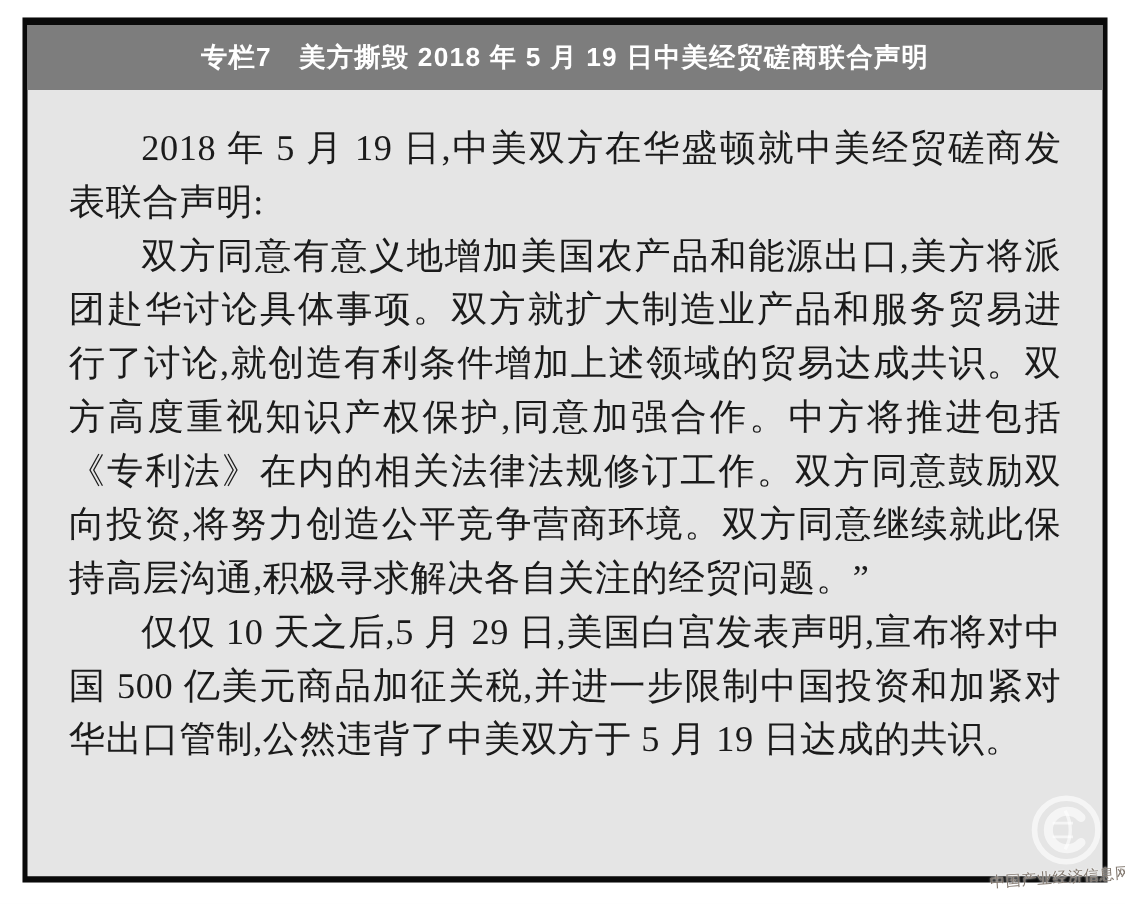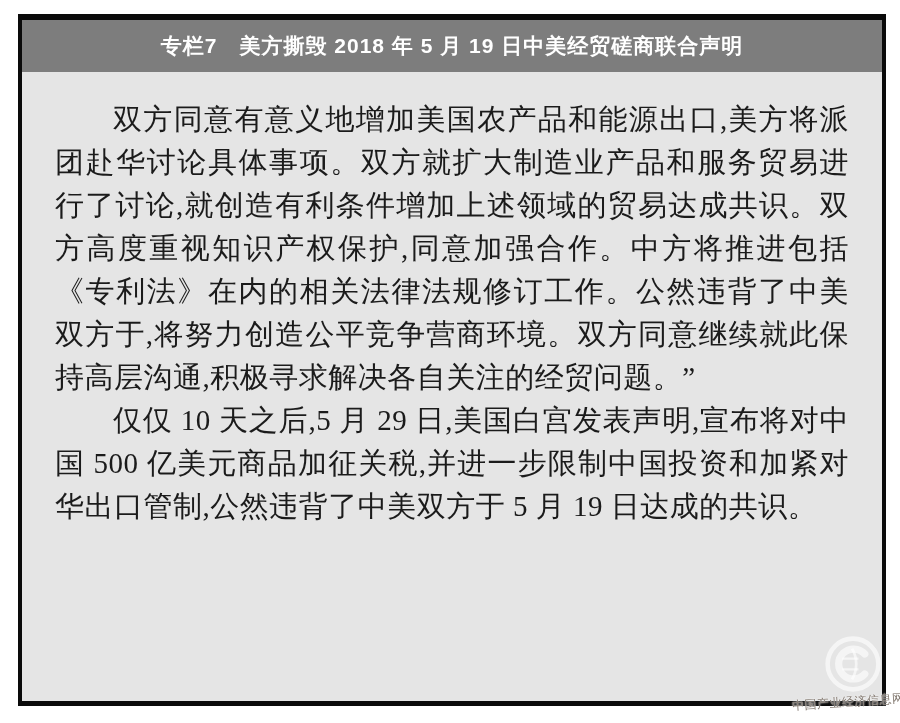--- a/index.html
+++ b/index.html
@@ -77,21 +77,22 @@
 
 <div class="page">
 
   <div class="panel">
 
     <div class="panel-header">
       <span class="panel-title">专栏7　美方撕毁 2018 年 5 月 19 日中美经贸磋商联合声明</span>
     </div>
 
     <div class="panel-body">
-      <p>双方同意有意义地增加美国农产品和能源出口,美方将派团赴华讨论具体事项。双方就扩大制造业产品和服务贸易进行了讨论,就创造有利条件增加上述领域的贸易达成共识。双方高度重视知识产权保护,同意加强合作。中方将推进包括《专利法》在内的相关法律法规修订工作。公然违背了中美双方于,将努力创造公平竞争营商环境。双方同意继续就此保持高层沟通,积极寻求解决各自关注的经贸问题。”</p>
+      <p>2018 年 5 月 19 日,中美双方在华盛顿就中美经贸磋商发表联合声明:</p>
+      <p>双方同意有意义地增加美国农产品和能源出口,美方将派团赴华讨论具体事项。双方就扩大制造业产品和服务贸易进行了讨论,就创造有利条件增加上述领域的贸易达成共识。双方高度重视知识产权保护,同意加强合作。中方将推进包括《专利法》在内的相关法律法规修订工作。双方同意鼓励双向投资,将努力创造公平竞争营商环境。双方同意继续就此保持高层沟通,积极寻求解决各自关注的经贸问题。”</p>
       <p>仅仅 10 天之后,5 月 29 日,美国白宫发表声明,宣布将对中国 500 亿美元商品加征关税,并进一步限制中国投资和加紧对华出口管制,公然违背了中美双方于 5 月 19 日达成的共识。</p>
     </div>
 
   </div>
 
   <div class="watermark">
     <span class="watermark-logo">
       <svg width="58" height="58" viewBox="0 0 64 64" aria-hidden="true">
         <circle cx="32" cy="32" r="28" fill="none" stroke="currentColor" stroke-width="5"></circle>
         <path d="M45 21 a16.5 16.5 0 1 0 0 22" fill="none" stroke="currentColor" stroke-width="8" stroke-linecap="round"></path>

